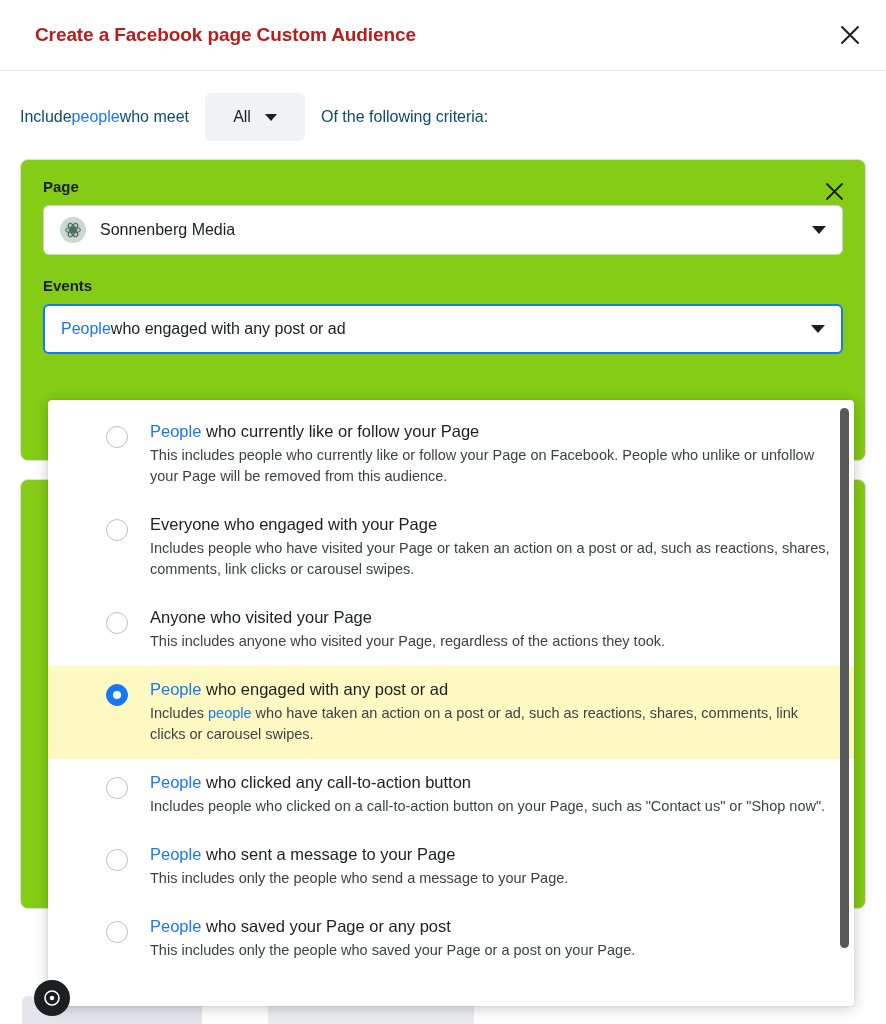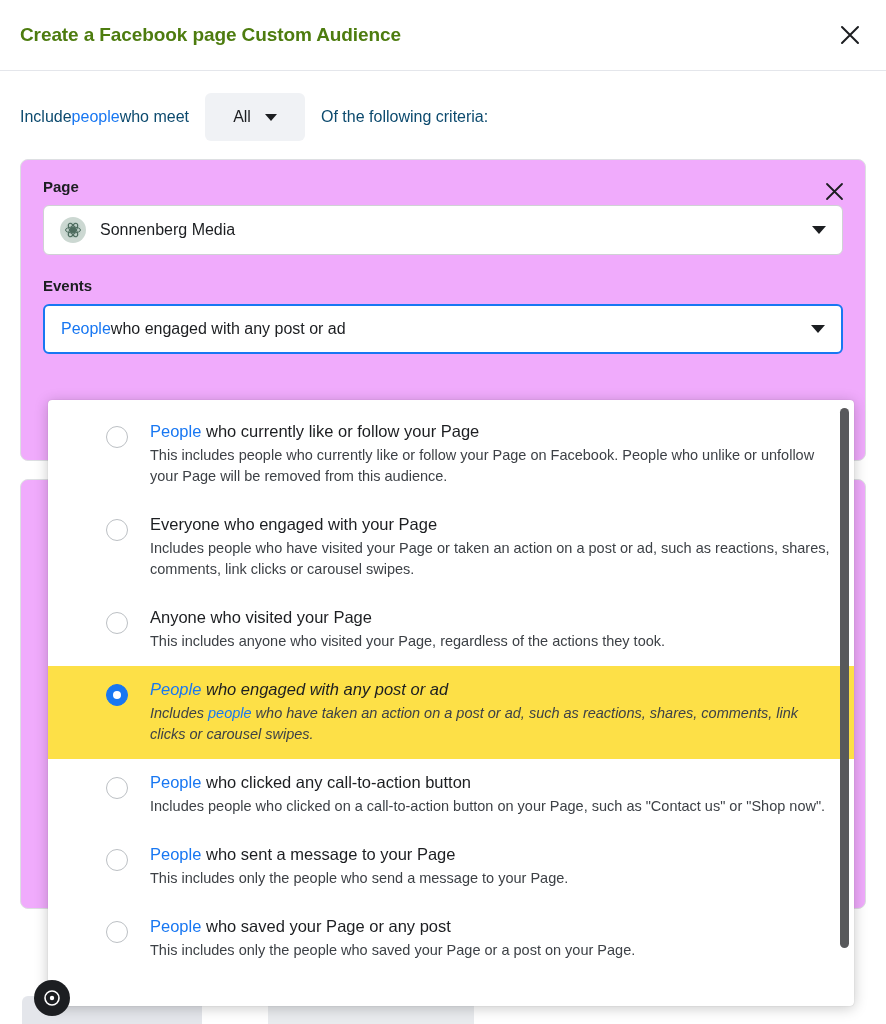--- a/index.html
+++ b/index.html
@@ -23,21 +23,22 @@
     border-bottom: 1px solid #e4e6eb;
     display: flex;
     align-items: center;
     padding: 0 20px 0 20px;
     position: relative;
   }
   .header-title {
     font-size: 19px;
     font-weight: bold;
     letter-spacing: -0.1px;
-    color: #4d7c0f;
+    color: #b91c1c;
+    margin-left: 15px;
   }
   .close-btn {
     position: absolute;
     right: 18px;
     top: 50%;
     transform: translateY(-50%);
     width: 36px; height: 36px;
     border-radius: 50%;
     display: flex; align-items: center; justify-content: center;
     cursor: pointer;
@@ -75,21 +76,21 @@
     border-top: 7px solid #1c1e21;
   }
 
   
   .card {
     margin: 0 20px;
     border: 1px solid #dddfe2;
     border-radius: 8px;
     padding: 18px 22px 26px 22px;
     position: relative;
-    background: #f0abfc;
+    background: #84cc16;
   }
   .card-2 {
     margin: 18px 20px 0 20px;
     height: 430px;
     overflow: hidden;
   }
   .card-x {
     position: absolute;
     right: 16px; top: 16px;
     width: 30px; height: 30px;
@@ -155,21 +156,21 @@
     height: 100%;
     overflow: hidden;
     padding: 8px 0 0 0;
   }
   .opt {
     display: flex;
     padding: 12px 22px 14px 22px;
     align-items: flex-start;
     cursor: pointer;
   }
-  .opt.selected { background: #fde047; font-style: italic; }
+  .opt.selected { background: #fef9c3; }
   .radio {
     width: 22px; height: 22px;
     border-radius: 50%;
     border: 1px solid #bcc0c4;
     margin: 6px 22px 0 36px;
     flex: 0 0 auto;
     background: #fff;
     position: relative;
   }
   .radio.on {

